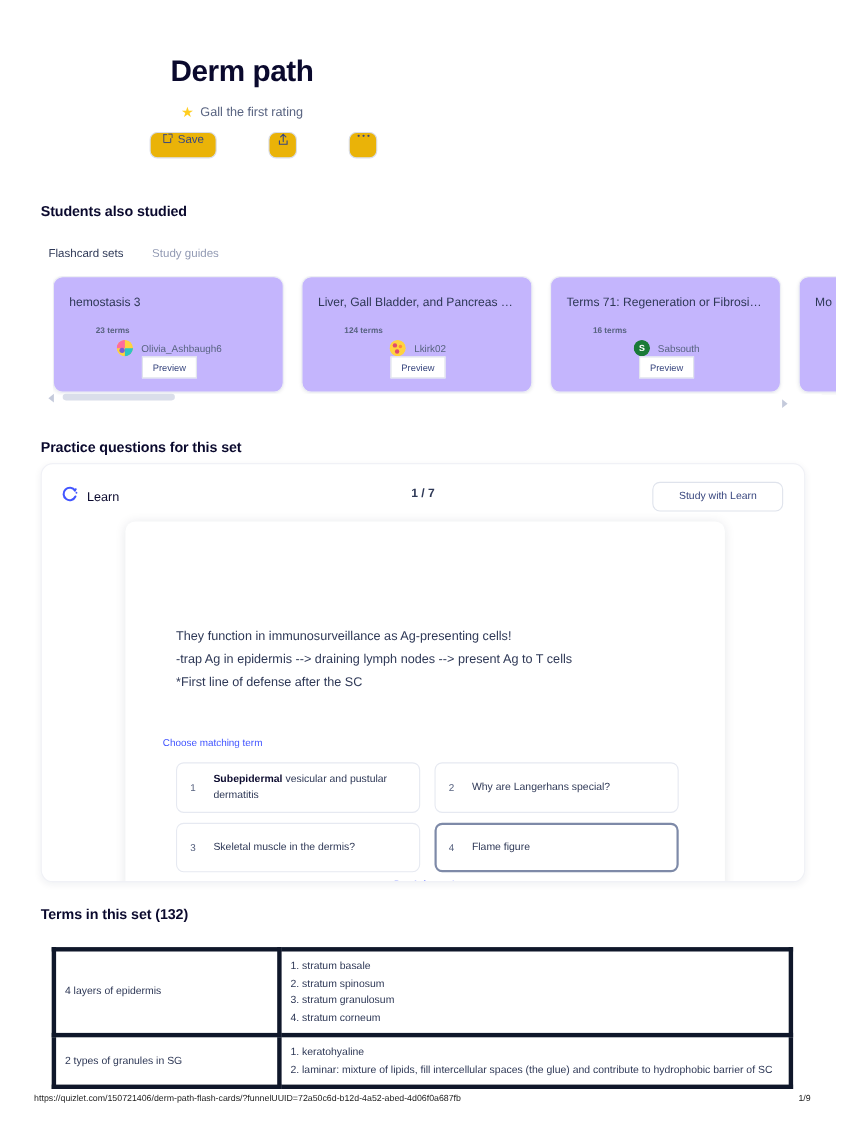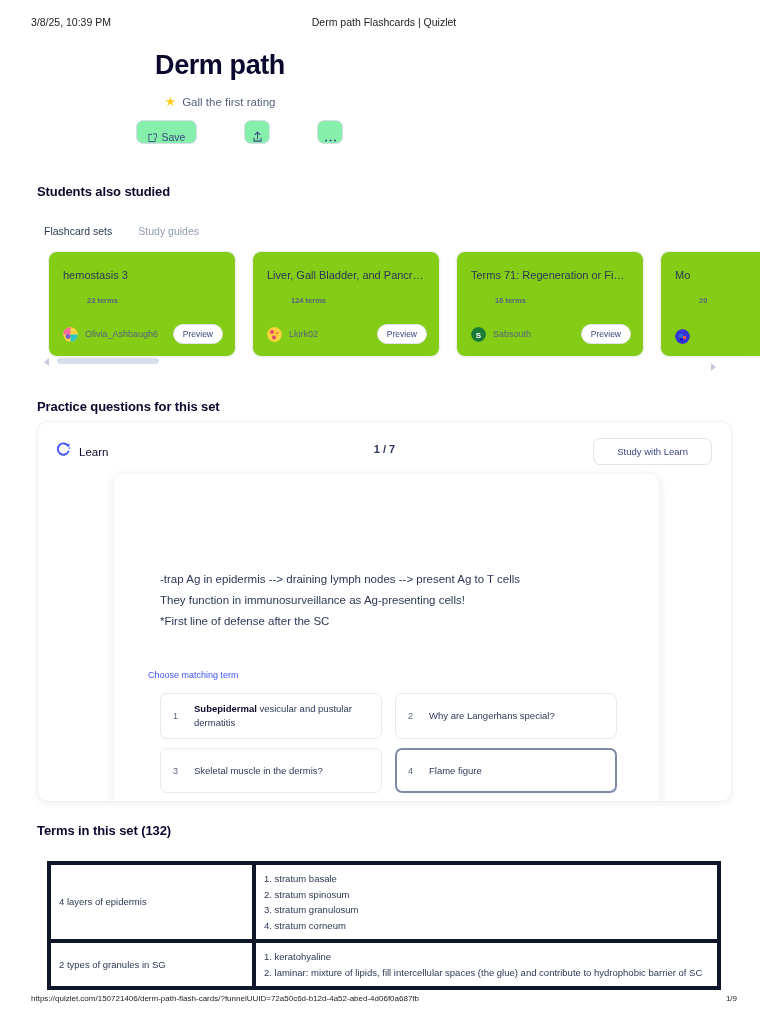--- a/index.html
+++ b/index.html
@@ -52,24 +52,24 @@
   .action-row {
     margin-top: 12px;
     display: flex;
     align-items: center;
     justify-content: center;
     gap: 8px;
   }
   .btn-outline {
     border: 1px solid #d9dde8;
     border-radius: 7px;
-    background: #86efac;
+    background: #eab308;
     height: 24px;
     display: flex;
-    align-items: flex-end;
+    align-items: flex-start;
     justify-content: center;
     gap: 5px;
     padding: 0 11px;
     font-size: 10.5px;
     color: #39477f;
     font-family: "Liberation Sans", sans-serif;
     cursor: pointer;
     margin-left: 39px;
   }
   .btn-square { width: 26px; padding: 0; }
@@ -88,51 +88,53 @@
   
   .tabs { position: absolute; left: 44px; top: 225px; display: flex; gap: 26px; text-align: center; }
   .tab { font-size: 10.5px; color: #939bb4; cursor: pointer; white-space: nowrap; }
   .tab.active { color: #2e3856; }
 
   
   .carousel { position: absolute; left: 48px; top: 251px; width: 712px; height: 108px; overflow: hidden; }
   .carousel-track { display: flex; gap: 16px; }
   .set-card {
     flex: 0 0 auto;
-    width: 188px;
+    width: 210px;
     height: 106px;
-    background: #84cc16;
+    background: #c4b5fd;
     border: 1px solid #edeff4;
     border-radius: 9px;
     box-shadow: 0 1px 3px rgba(20,28,60,0.07);
     padding: 16px 14px 0 14px;
     position: relative;
     overflow: hidden;
   }
   .sc-title {
     font-size: 11px;
     color: #2e3856;
     line-height: 14px;
     white-space: nowrap;
     overflow: hidden;
     text-overflow: ellipsis;
   }
   .sc-terms { margin-top: 14px; font-size: 7.5px; font-weight: bold; color: #586380; margin-left: 24px; }
   .sc-footer {
     position: absolute;
     left: 14px; right: 12px; bottom: 12px;
     display: flex;
+    align-items: center;
     justify-content: space-between;
+    flex-direction: column;
   }
   .sc-author { display: flex; align-items: center; gap: 7px; }
   .avatar { width: 15px; height: 15px; border-radius: 50%; flex: 0 0 auto; overflow: hidden; }
   .sc-author-name { font-size: 9px; color: #586380; white-space: nowrap; }
   .preview-btn {
     border: 1px solid #dfe3ec;
-    border-radius: 10px;
+    border-radius: 0;
     background: #fff;
     font-size: 8.5px;
     color: #39477f;
     padding: 4px 9px;
     font-family: "Liberation Sans", sans-serif;
     cursor: pointer;
     white-space: nowrap;
   }
 
   
@@ -270,24 +272,20 @@
     padding-left: 32px;
   }
   .pf-url { position: absolute; left: 31px; top: 0; white-space: nowrap; }
   .pf-page { position: absolute; right: 31px; top: 0; white-space: nowrap; }
 </style>
 </head>
 <body>
 
 <div class="page">
 
-  <div class="print-header">
-    <span class="ph-date">3/8/25, 10:39 PM</span>
-    <span class="ph-title">Derm path Flashcards | Quizlet</span>
-  </div>
 
   <div class="title-block">
     <div class="set-title">Derm path</div>
 
     <div class="rating-row">
       <span class="star-icon">★</span>
       <span>Gall the first rating</span>
     </div>
 
     <div class="action-row">
@@ -429,22 +427,22 @@
           </svg>
         </span>
         <span class="learn-label">Learn</span>
       </div>
       <div class="learn-counter">1 / 7</div>
       <button class="study-btn">Study with Learn</button>
     </div>
 
     <div class="q-card">
       <div class="q-text">
+        <div>They function in immunosurveillance as Ag-presenting cells!</div>
         <div>-trap Ag in epidermis --&gt; draining lymph nodes --&gt; present Ag to T cells</div>
-        <div>They function in immunosurveillance as Ag-presenting cells!</div>
         <div>*First line of defense after the SC</div>
       </div>
 
       <div class="choose-label">Choose matching term</div>
 
       <div class="options">
         <div class="option">
           <span class="opt-num">1</span>
           <span class="opt-text"><b>Subepidermal</b><span> vesicular and pustular dermatitis</span></span>
         </div>

